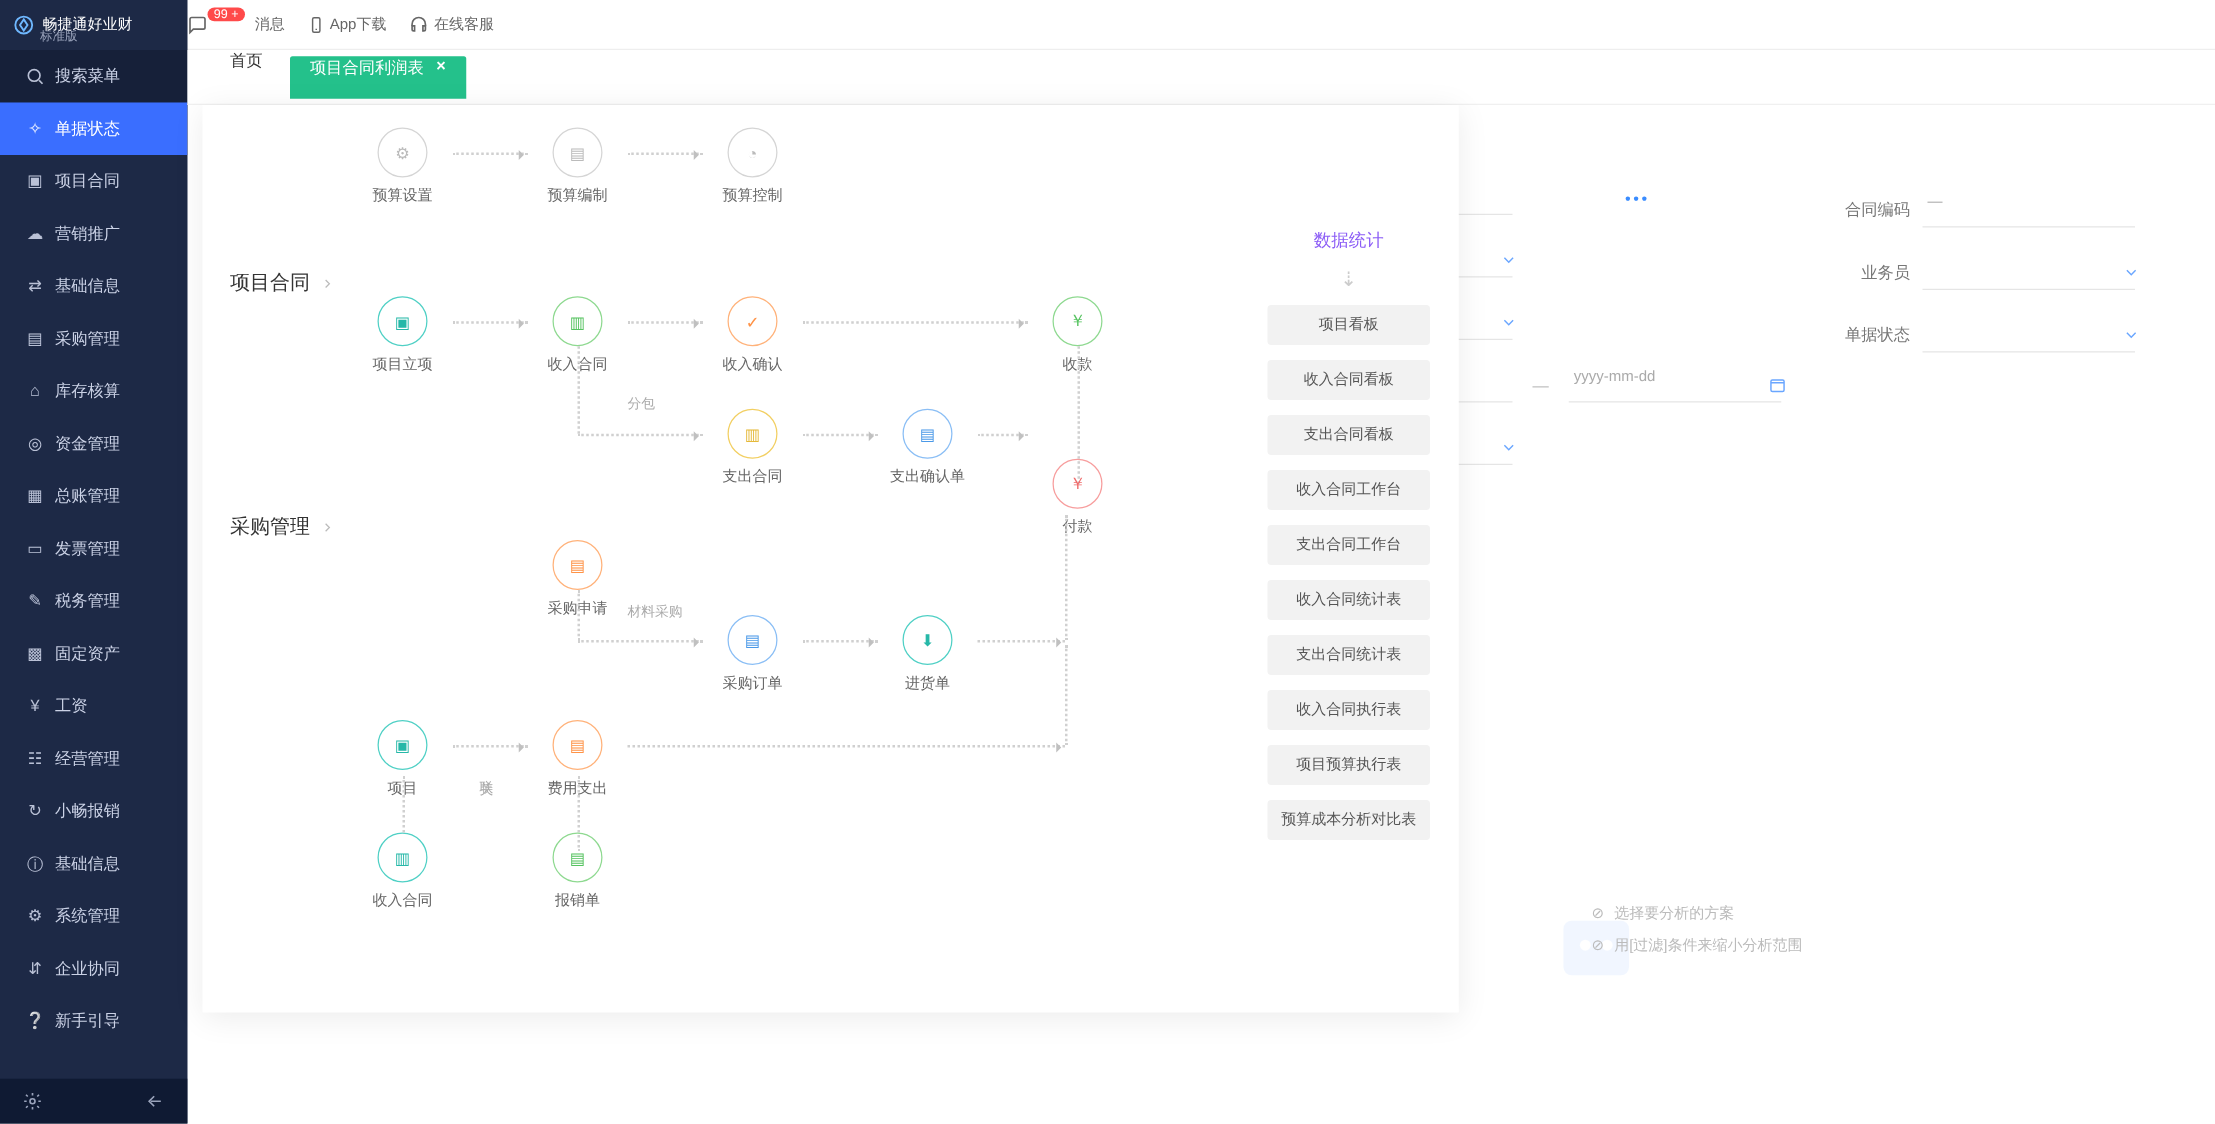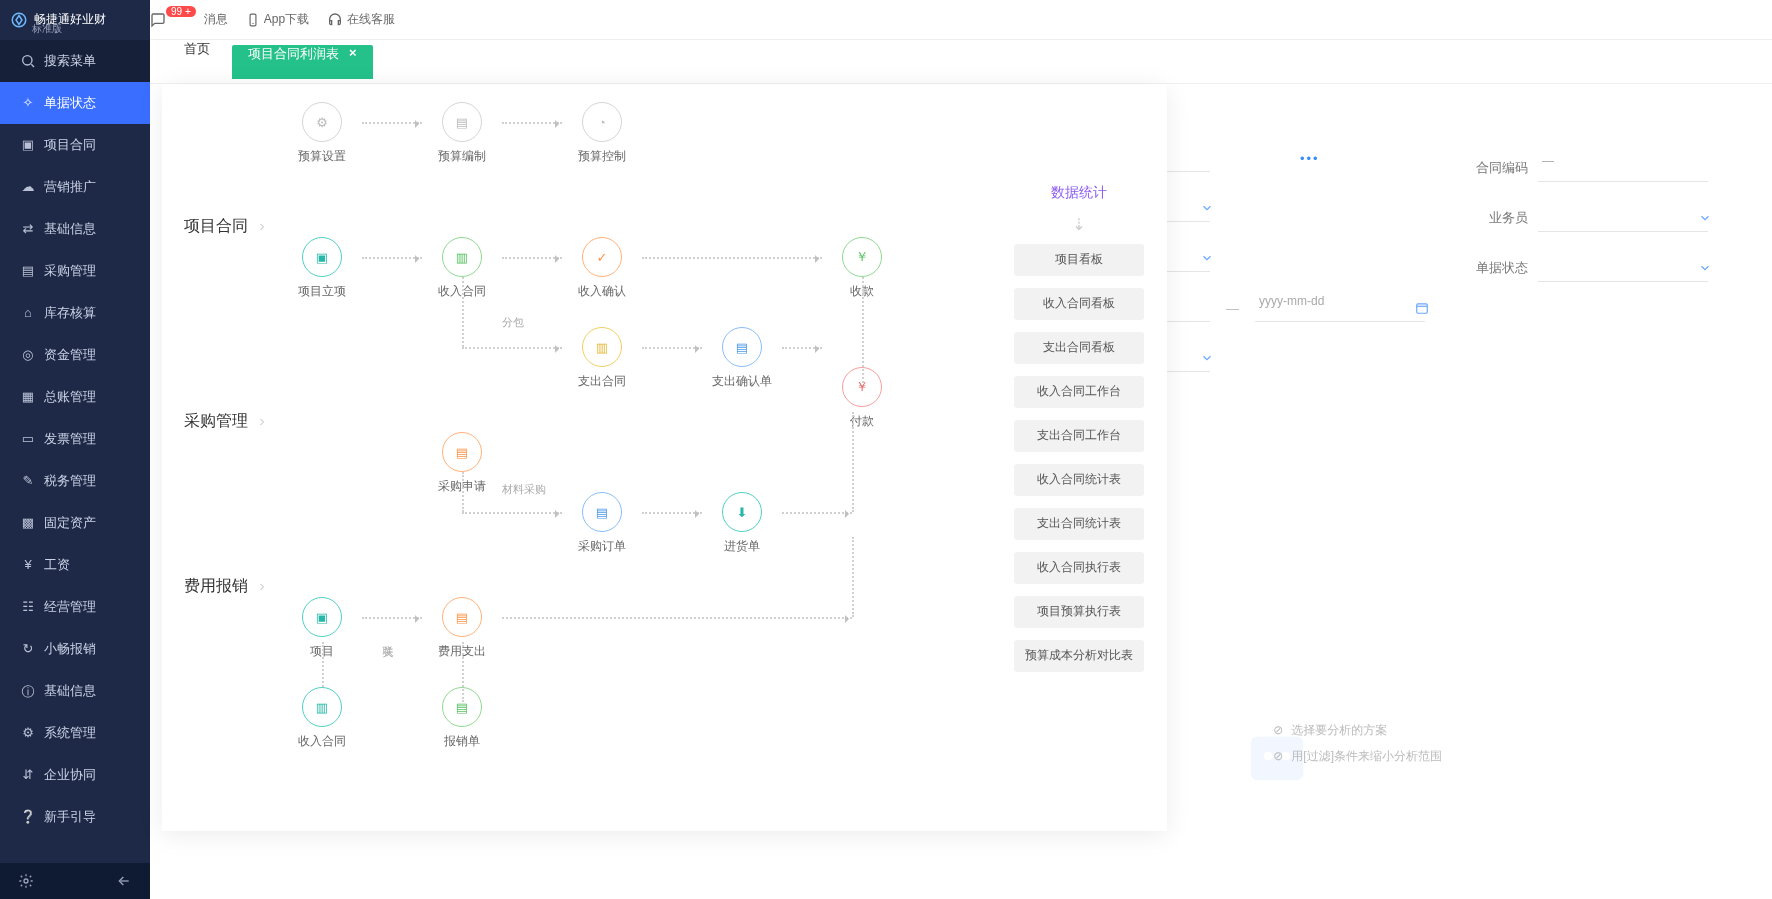--- a/index.html
+++ b/index.html
@@ -498,26 +498,20 @@
         <div class="fnode" style="left:540px;top:60px">
             <div class="ic teal">⬇</div>
             <div class="lbl">进货单</div>
           </div>
         <div class="arrow" style="left:620px;top:80px;width:70px"></div>
         <div class="vconn" style="left:690px;top:-20px;height:100px"></div>
       </div>
     </div>
 
     <div class="flow-section">
-      <div class="section-title">
-          <span>费用报销</span>
-          <svg viewBox="0 0 24 24" fill="none" stroke="currentColor" stroke-width="2">
-            <path d="M9 6l6 6-6 6"></path>
-          </svg>
-        </div>
       <div class="flow-row" style="height:170px">
         <div class="fnode" style="left:120px;top:0">
             <div class="ic teal">▣</div>
             <div class="lbl">项目</div>
           </div>
         <div class="arrow" style="left:200px;top:20px;width:60px"></div>
         <div class="small-lbl" style="left:218px;top:40px;writing-mode:vertical-rl">关联</div>
         <div class="fnode" style="left:260px;top:0">
             <div class="ic orange">▤</div>
             <div class="lbl">费用支出</div>

